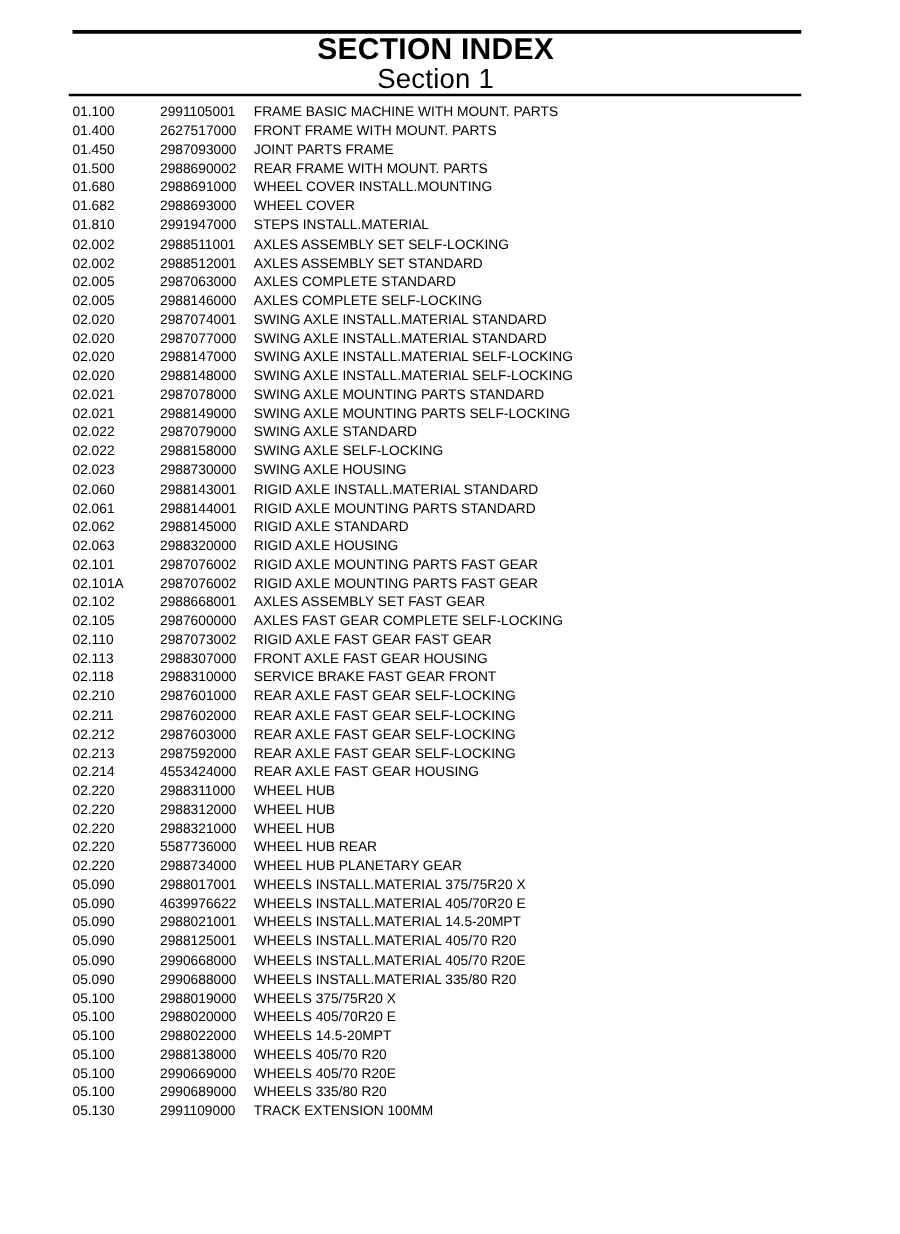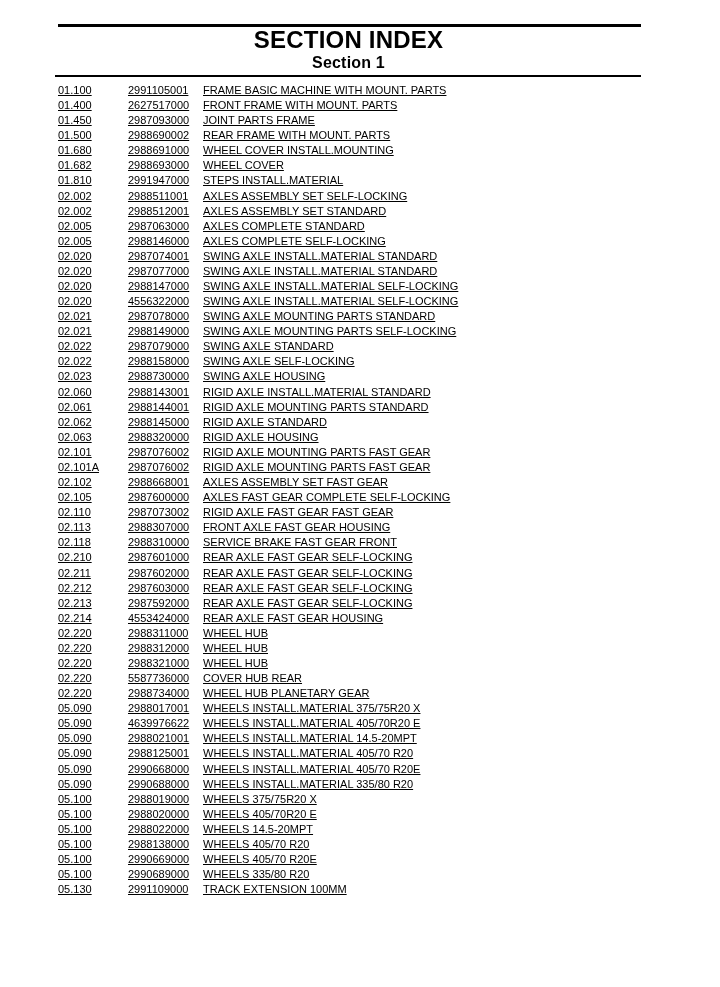--- a/index.html
+++ b/index.html
@@ -49,35 +49,34 @@
     text-align: center;
   }
   .title-main {
     font-size: 24px;
     font-weight: bold;
     line-height: 24px;
     letter-spacing: 0.2px;
     white-space: nowrap;
   }
   .title-sub {
-    font-size: 16px;
-    font-weight: bold;
+    font-size: 22px;
+    font-weight: normal;
     line-height: 21px;
     letter-spacing: 0.2px;
     white-space: nowrap;
   }
 
   
   .index-table {
     position: absolute;
     left: 0;
     top: 83px;
     width: 648px;
     border-collapse: collapse;
-    text-decoration: underline;
   }
   .index-table tr {
     height: 15.08px;
   }
   .index-table td {
     font-size: 11px;
     line-height: 15.08px;
     padding: 0;
     margin: 0;
     white-space: nowrap;
@@ -175,21 +174,21 @@
           <td class="col-partno">2987077000</td>
           <td class="col-desc">SWING AXLE INSTALL.MATERIAL STANDARD</td>
         </tr>
         <tr>
           <td class="col-section">02.020</td>
           <td class="col-partno">2988147000</td>
           <td class="col-desc">SWING AXLE INSTALL.MATERIAL SELF-LOCKING</td>
         </tr>
         <tr>
           <td class="col-section">02.020</td>
-          <td class="col-partno">4556322000</td>
+          <td class="col-partno">2988148000</td>
           <td class="col-desc">SWING AXLE INSTALL.MATERIAL SELF-LOCKING</td>
         </tr>
         <tr>
           <td class="col-section">02.021</td>
           <td class="col-partno">2987078000</td>
           <td class="col-desc">SWING AXLE MOUNTING PARTS STANDARD</td>
         </tr>
         <tr>
           <td class="col-section">02.021</td>
           <td class="col-partno">2988149000</td>
@@ -301,21 +300,21 @@
           <td class="col-desc">WHEEL HUB</td>
         </tr>
         <tr>
           <td class="col-section">02.220</td>
           <td class="col-partno">2988321000</td>
           <td class="col-desc">WHEEL HUB</td>
         </tr>
         <tr>
           <td class="col-section">02.220</td>
           <td class="col-partno">5587736000</td>
-          <td class="col-desc">COVER HUB REAR</td>
+          <td class="col-desc">WHEEL HUB REAR</td>
         </tr>
         <tr>
           <td class="col-section">02.220</td>
           <td class="col-partno">2988734000</td>
           <td class="col-desc">WHEEL HUB PLANETARY GEAR</td>
         </tr>
         <tr>
           <td class="col-section">05.090</td>
           <td class="col-partno">2988017001</td>
           <td class="col-desc">WHEELS INSTALL.MATERIAL 375/75R20 X</td>

